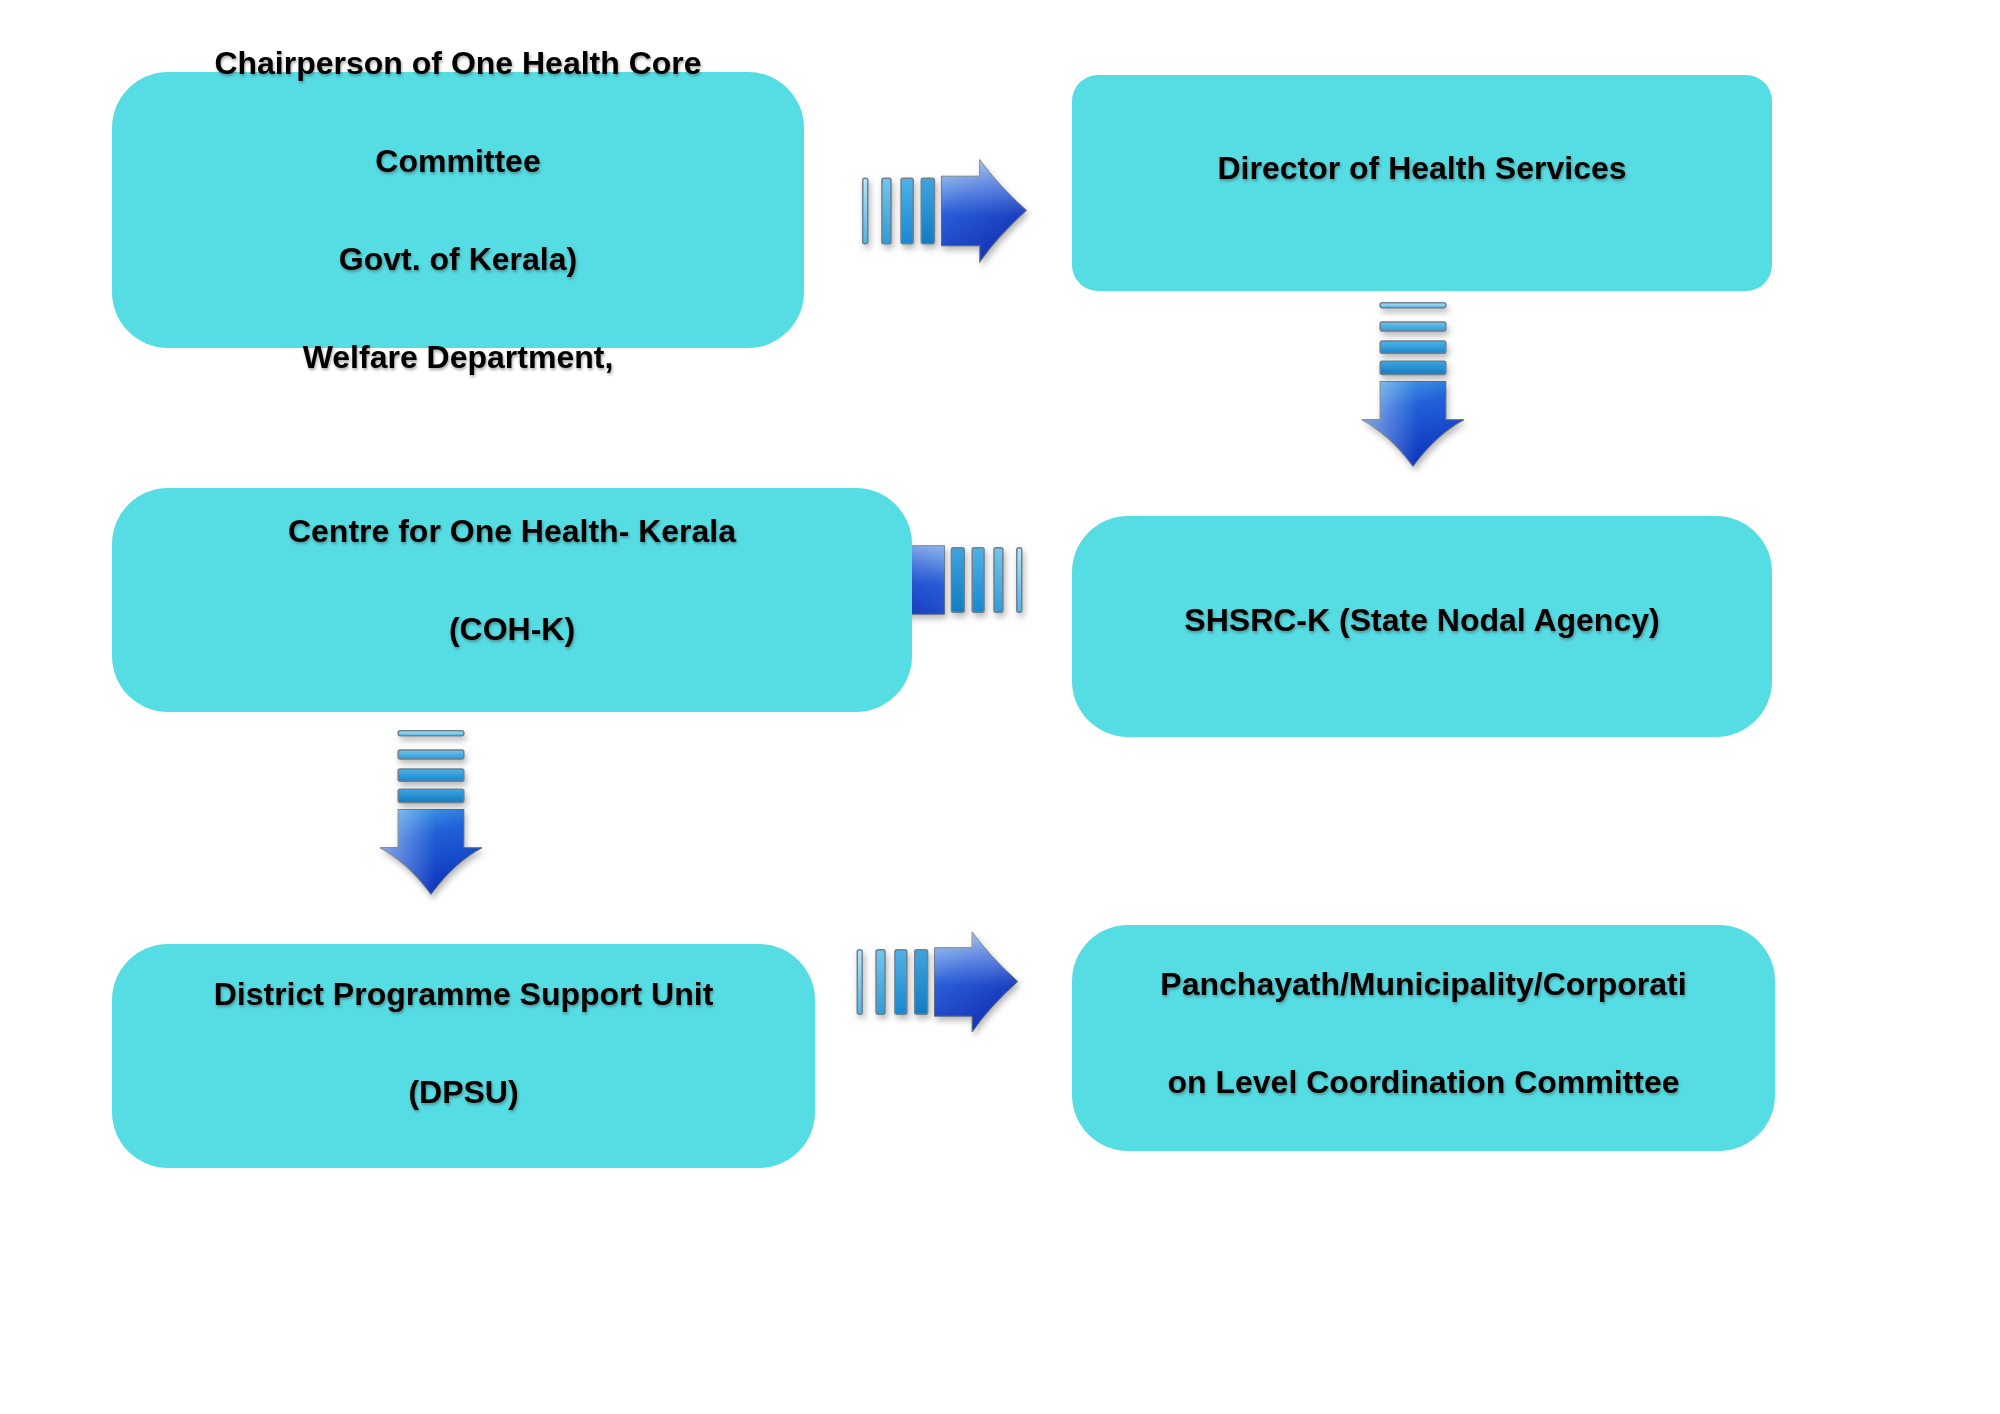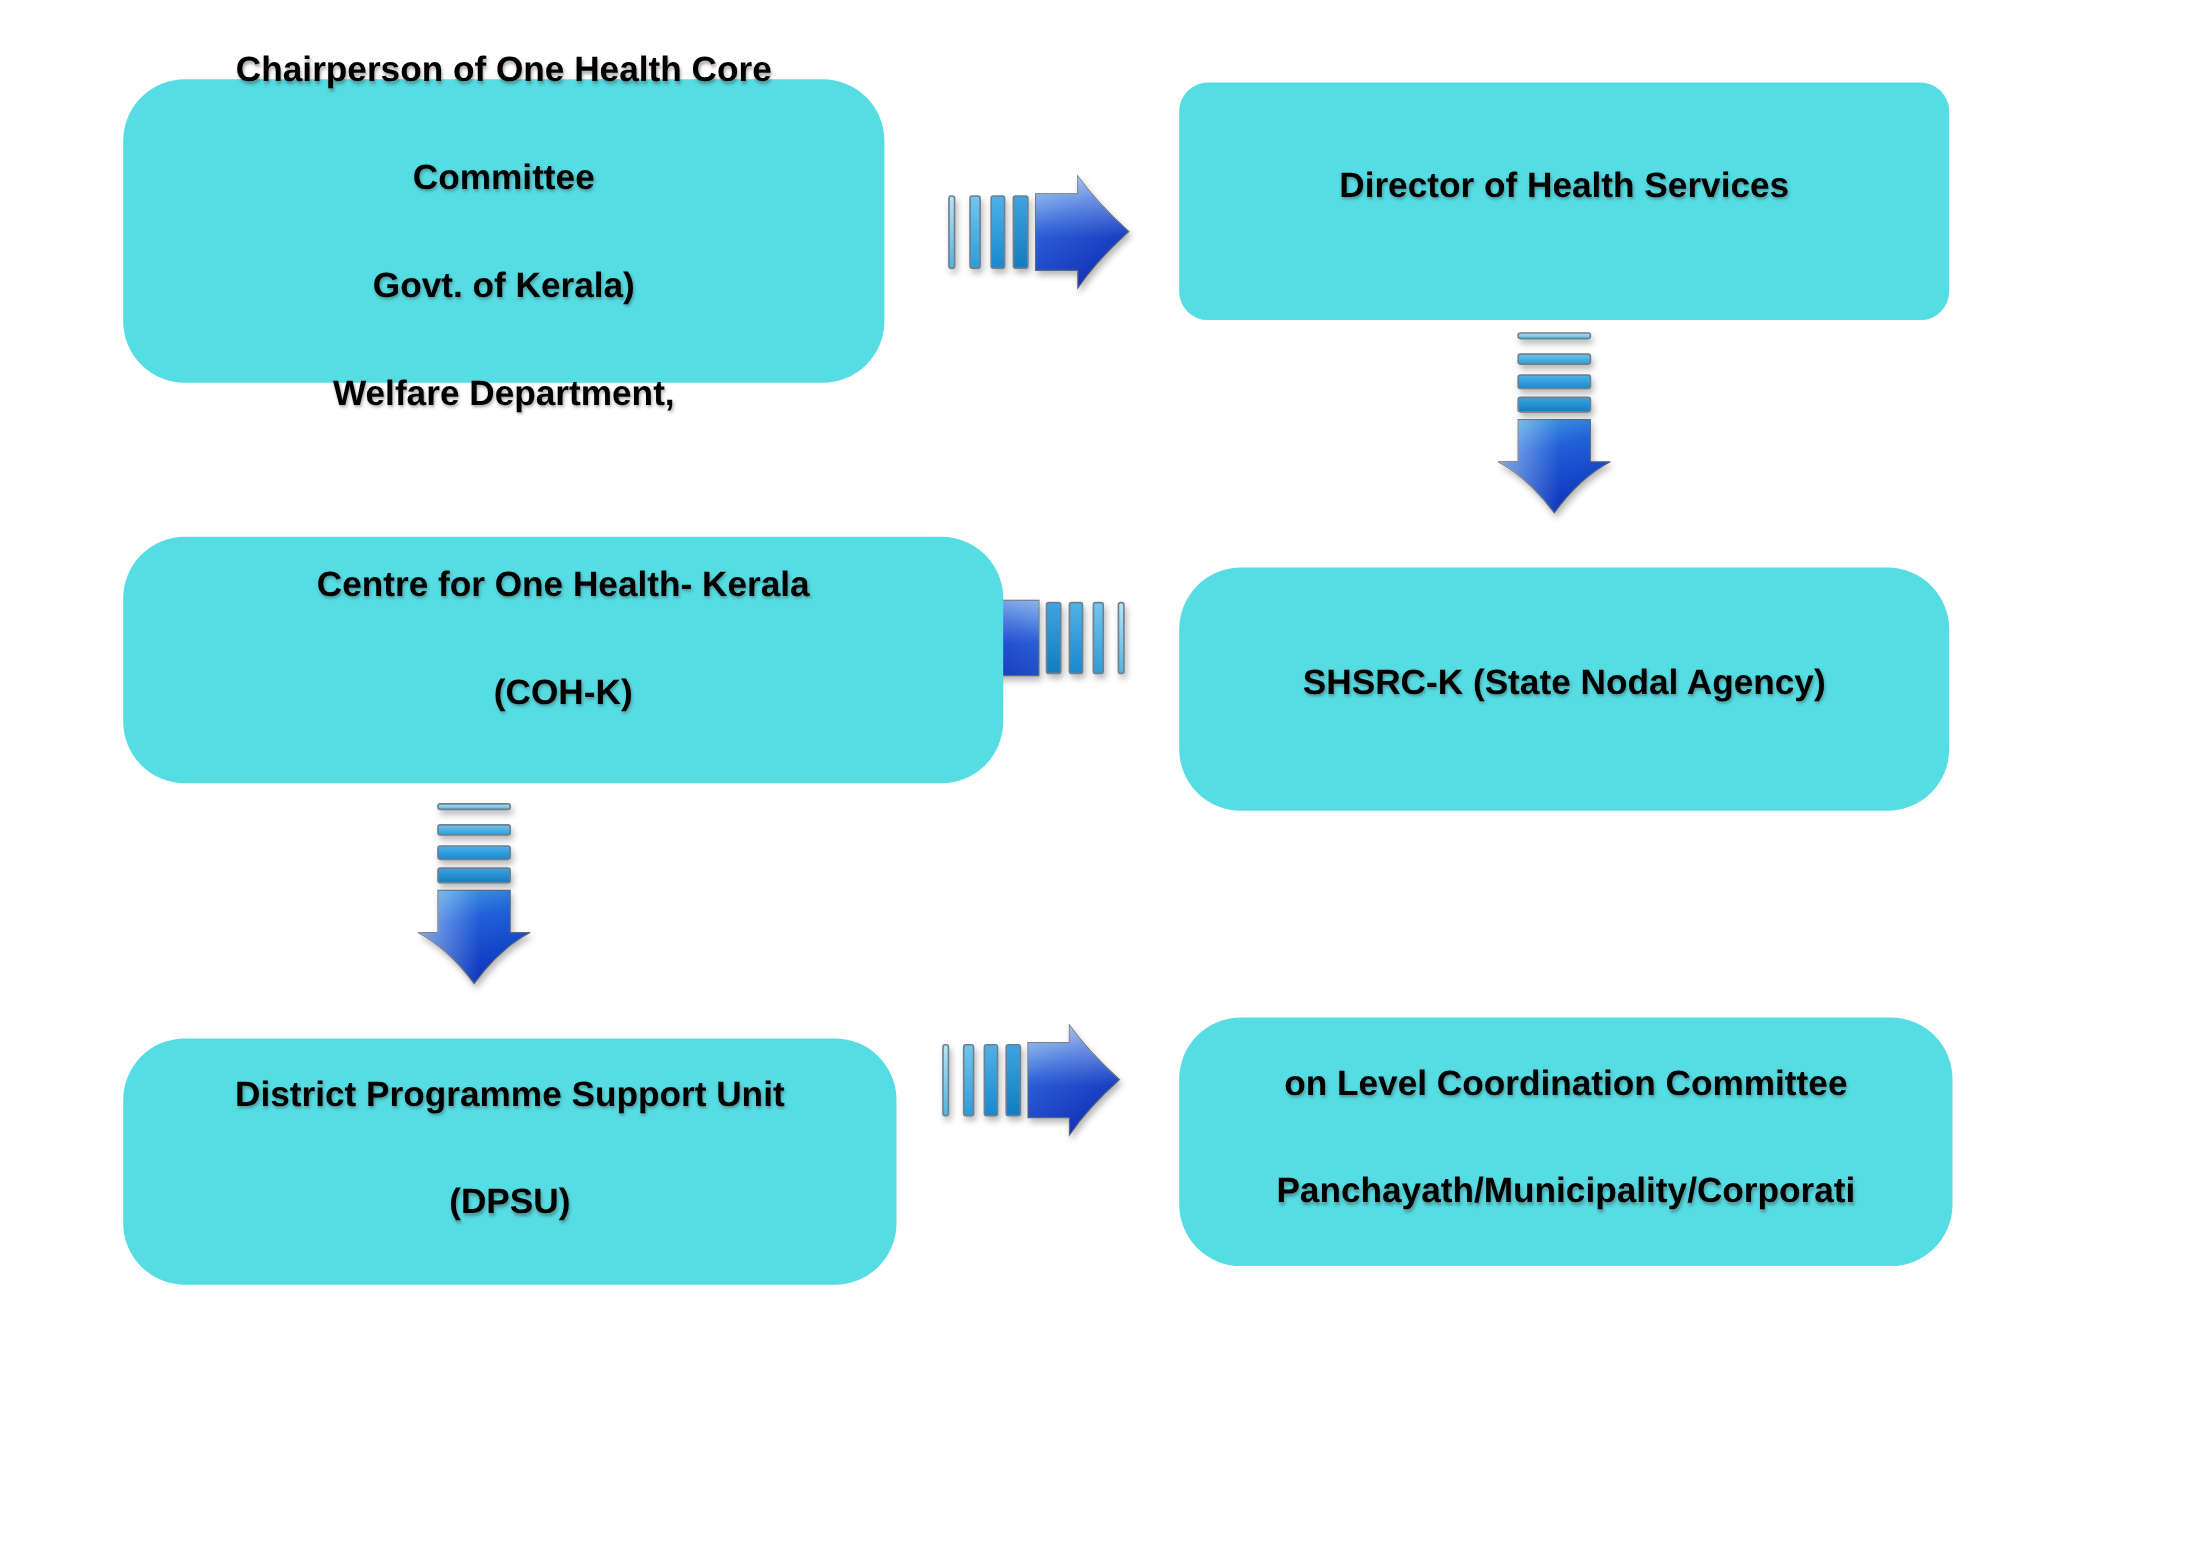--- a/index.html
+++ b/index.html
@@ -159,17 +159,17 @@
   <svg class="arrow a5" viewBox="0 0 165 105">
     <rect x="1" y="20" width="5" height="65" rx="2" fill="url(#gb1)" stroke="#6F8090" stroke-width="1.5"></rect>
     <rect x="20" y="20" width="9" height="65" rx="2" fill="url(#gb2)" stroke="#6F8090" stroke-width="1.5"></rect>
     <rect x="39" y="20" width="12" height="65" rx="2" fill="url(#gb3)" stroke="#6F8090" stroke-width="1.5"></rect>
     <rect x="59" y="20" width="13" height="65" rx="2" fill="url(#gb4)" stroke="#6F8090" stroke-width="1.5"></rect>
     <path d="M79,18 L117,18 L117,2 Q134,26 163,52 Q134,78 117,103 L117,87 L79,87 Z" fill="url(#gh)" stroke="#5A6A78" stroke-width="1"></path>
     <path d="M79,18 L117,18 L117,2 Q134,26 163,52 Q134,78 117,103 L117,87 L79,87 Z" fill="url(#glossH)"></path>
   </svg>
 
   <div class="box b-panch" style="background: rgb(86, 221, 228); color: rgb(0, 0, 0);">
+    <div class="line">Panchayath/Municipality/Corporati</div>
     <div class="line">on Level Coordination Committee</div>
-    <div class="line">Panchayath/Municipality/Corporati</div>
   </div>
 
 </div>
 
 </body></html>

